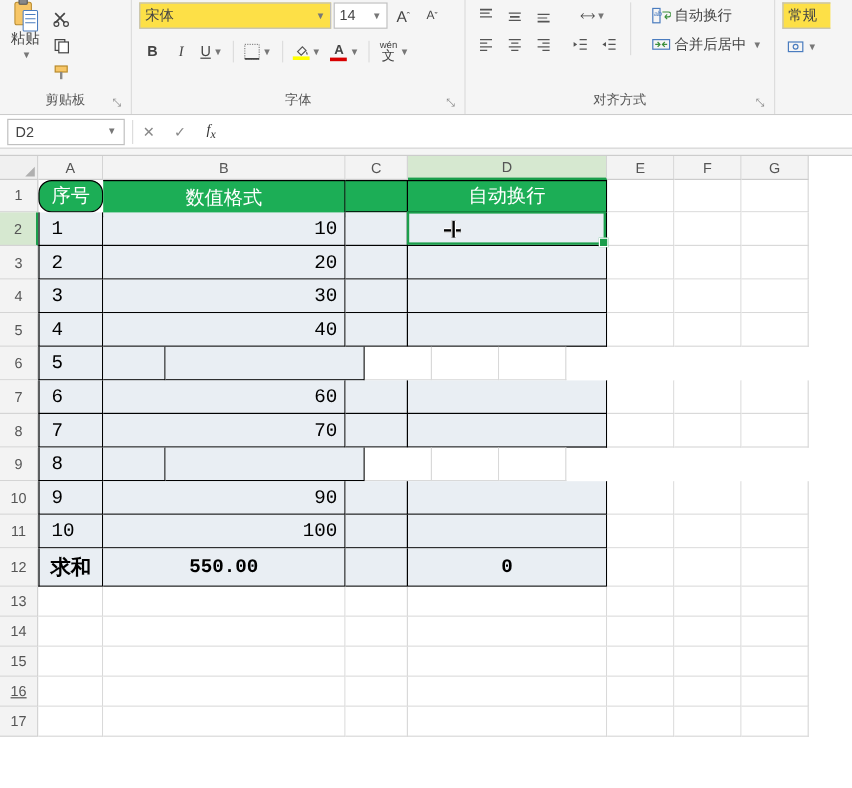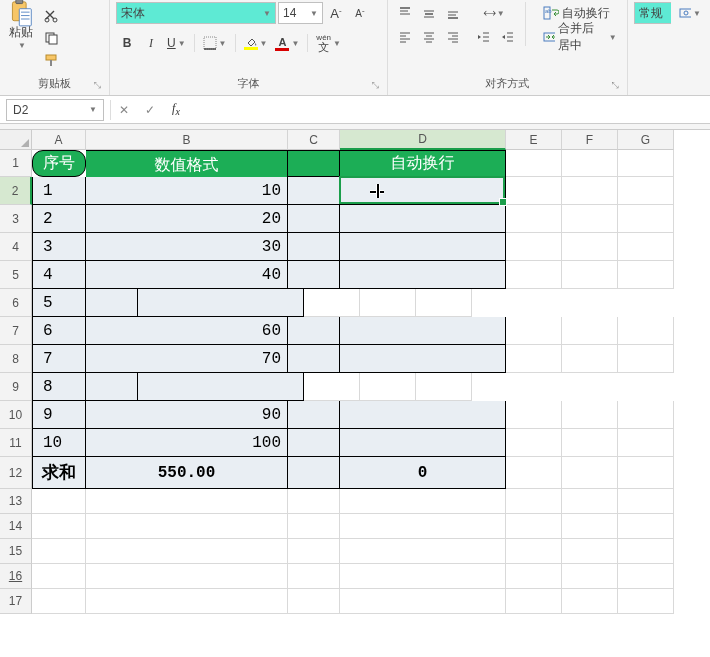--- a/index.html
+++ b/index.html
@@ -12,21 +12,21 @@
   .group-label { text-align: center; font-size: 11px; color: #555; padding-bottom: 2px; }
   .footer-row { display:flex; justify-content:center; position:relative; padding:0 4px; }
   .launcher { position:absolute; right:2px; bottom:2px; font-size:9px; color:#888; cursor:pointer; }
   
   .paste-col { display:flex; flex-direction:column; align-items:center; justify-content:center; gap:0; }
   .paste-icon { width:30px; height:36px; display:flex; align-items:center; justify-content:center; }
   .side-col { display:flex; flex-direction:column; gap:2px; justify-content:center; padding-top:4px;}
   .sm-btn { width:22px; height:20px; display:flex; align-items:center; justify-content:center; color:#555; cursor:pointer; }
   
   .font-top { display:flex; gap:2px; align-items:center; }
-  .font-name { width:160px; height:22px; border:1px solid #c0c0c0; background:#5eead4; display:flex; align-items:center; padding:0 4px; font-size:12px; justify-content:space-between; }
+  .font-name { width:160px; height:22px; border:1px solid #c0c0c0; background:#fde047; display:flex; align-items:center; padding:0 4px; font-size:12px; justify-content:space-between; }
   .font-size { width:45px; height:22px; border:1px solid #c0c0c0; background:#fff; display:flex; align-items:center; padding:0 4px; justify-content:space-between; }
   .btn { min-width:22px; height:22px; display:flex; align-items:center; justify-content:center; cursor:pointer; padding:0 3px; }
   .font-bottom { display:flex; gap:2px; align-items:center; margin-top:4px; }
   .sep { width:1px; height:18px; background:#ddd; margin:0 3px; }
   .color-bar { height:3px; width:14px; display:block; }
   .dd { font-size:8px; color:#777; margin-left:2px; }
   
   .align-grid { display:grid; grid-template-columns:repeat(3,22px); grid-auto-rows:22px; gap:2px; }
   .align-right-col { display:flex; flex-direction:column; gap:2px; margin-left:6px;}
   .wrap-row { display:flex; align-items:center; gap:3px; height:22px; padding:0 4px; cursor:pointer;}
@@ -283,21 +283,21 @@
         </div>
       </div>
     </div>
     <div class="footer-row">
       <span class="group-label">对齐方式</span>
       <span class="launcher">⤡</span>
     </div>
   </div>
 
   <div class="group" style="min-width:50px;border-right:none">
-    <div class="group-body" style="gap:4px">
+    <div class="group-body" style="flex-direction:column;gap:4px">
       <div class="font-name" style="width:40px;border-right:none">
         <span>常规</span>
       </div>
       <div class="btn">
           <svg width="16" height="14">
             <rect x="2" y="3" width="12" height="8" fill="none" stroke="#4a7cbf"></rect>
             <circle cx="8" cy="7" r="2" fill="none" stroke="#4a7cbf"></circle>
           </svg>
           <span class="dd">▼</span>
         </div>

